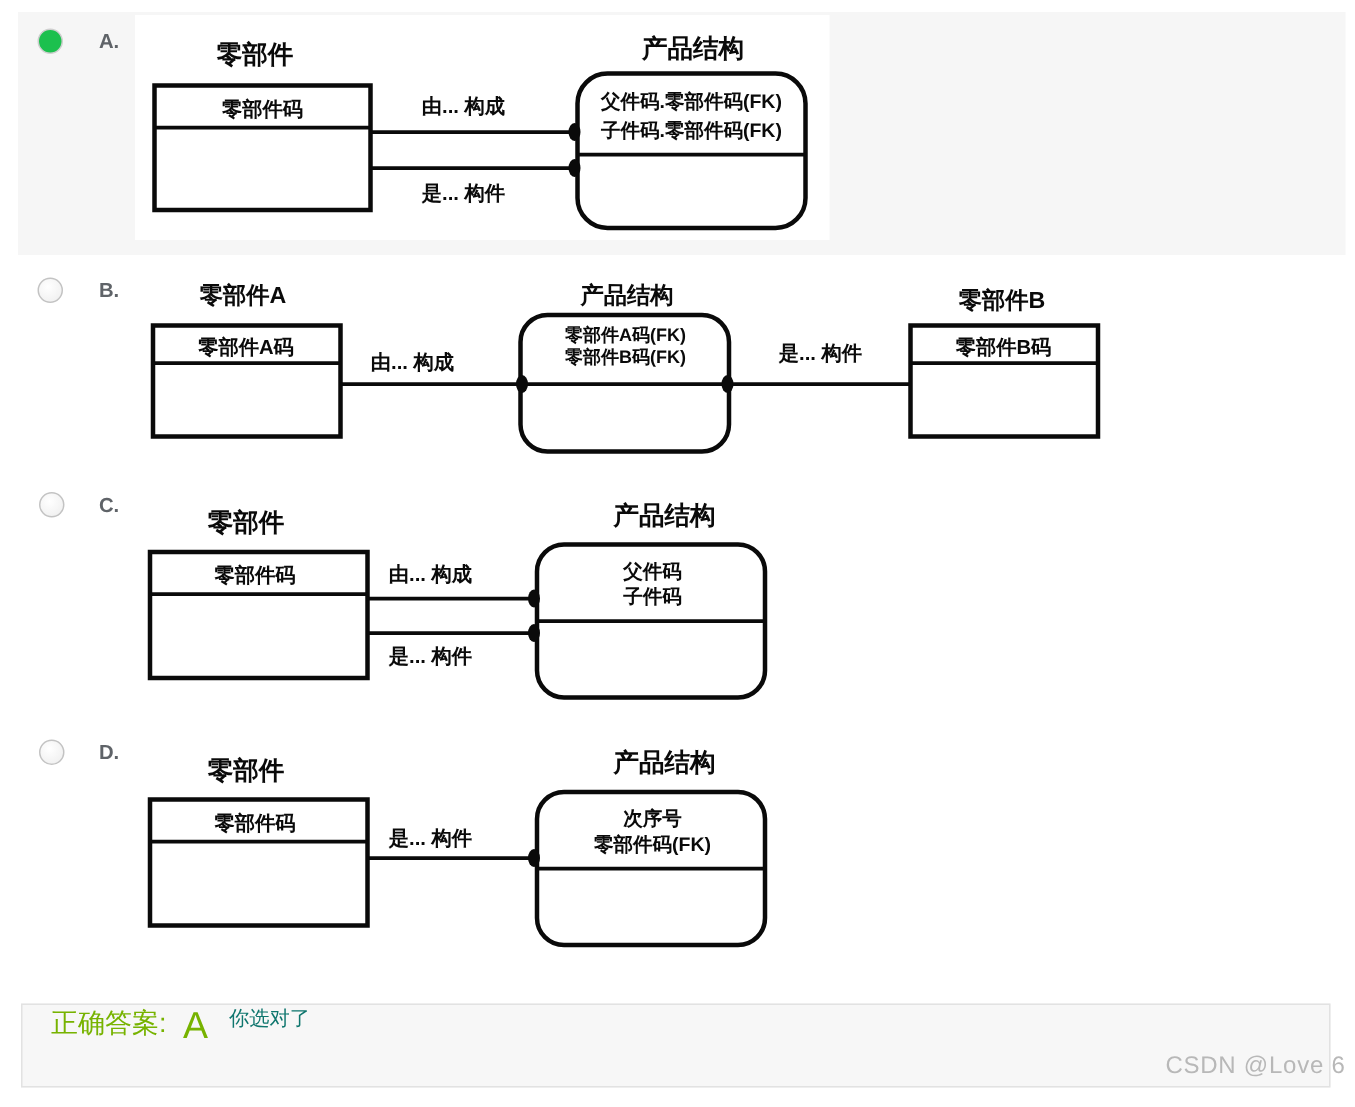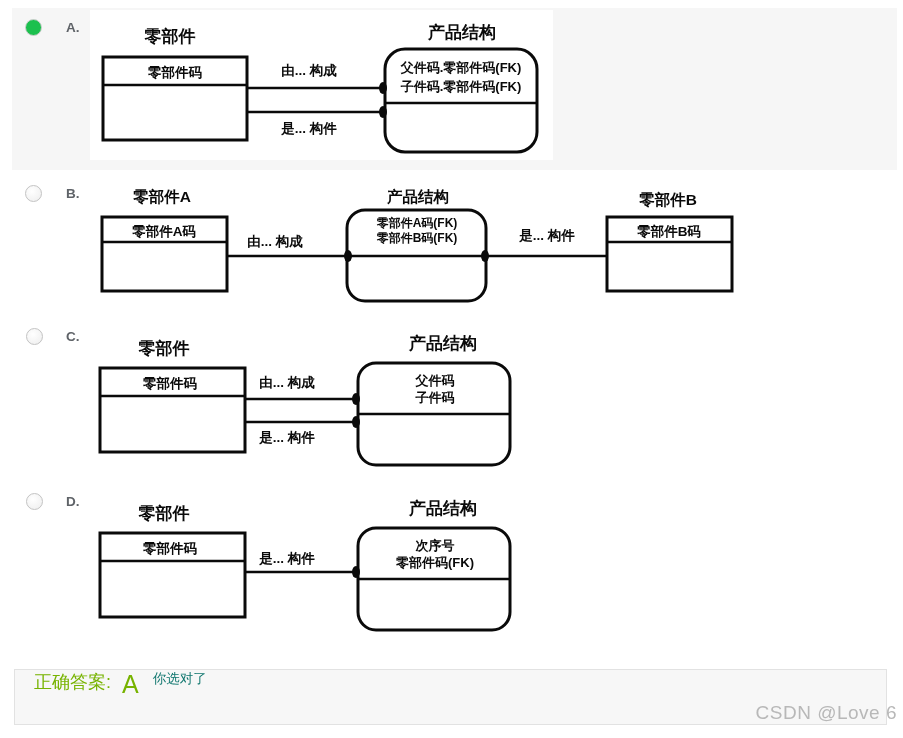--- a/index.html
+++ b/index.html
@@ -34,21 +34,21 @@
   .rel{stroke:#0a0a0a;stroke-width:2.5;}
   .dot{fill:#0a0a0a;}
   .answer-bar{
     position:absolute;left:14px;top:669px;width:873px;height:56px;background:#f7f7f7;
     border:1px solid #e2e2e2;box-sizing:border-box;display:flex;align-items:flex-start;padding-left:19px;
   }
   .ans-prefix{color:#77b300;font-size:18px;}
   .ans-letter{color:#77b300;font-size:25px;margin:0 14px 0 11px;}
   .ans-result{color:#0f766e;font-size:13.5px;}
   .watermark{
-    position:absolute;right:6px;top:702px;font-size:19px;color:#b8b8b8;letter-spacing:0.5px;text-align:right;
+    position:absolute;right:6px;top:702px;font-size:16px;color:#b8b8b8;letter-spacing:0.5px;text-align:right;
   }
 </style>
 </head>
 <body>
 
 <div class="page">
 
   <div class="row-highlight"></div>
 
   <span class="radio selected" style="left:25px;top:19px"></span>

